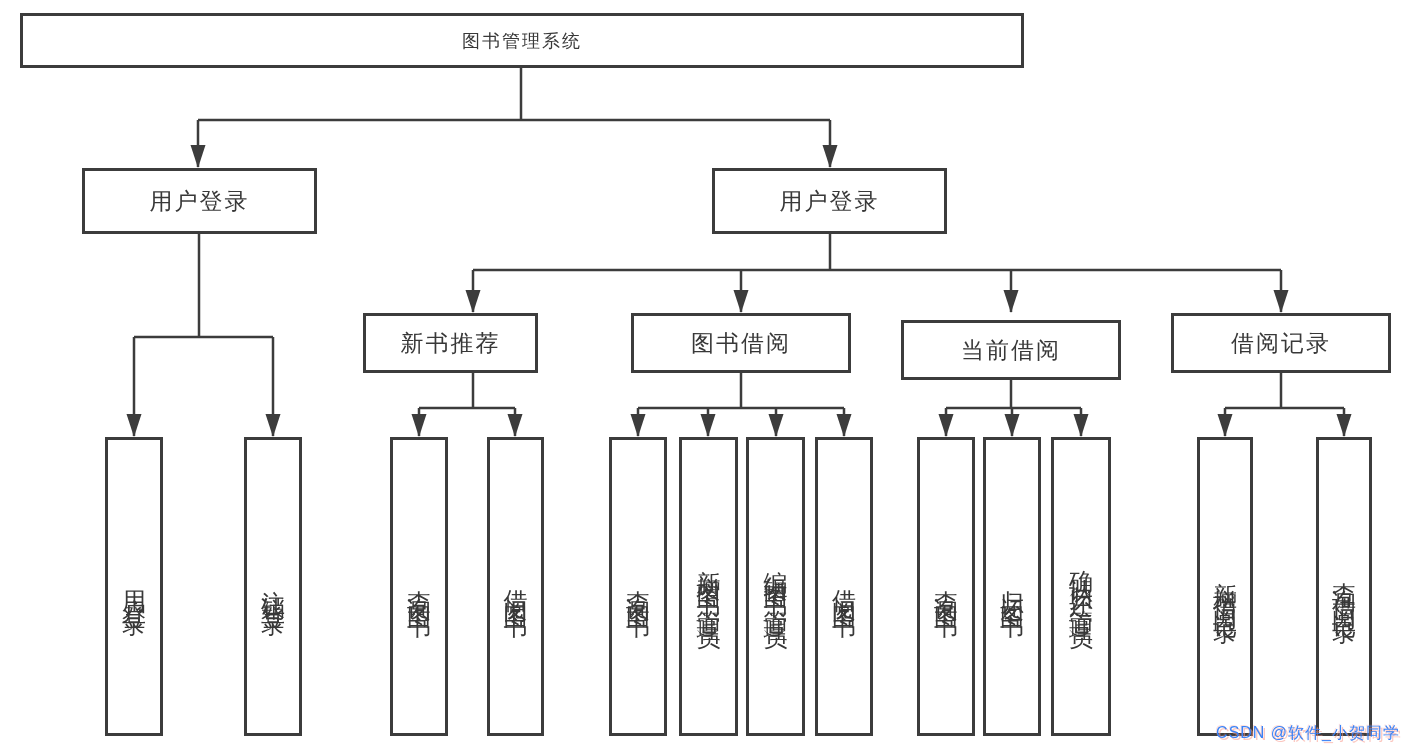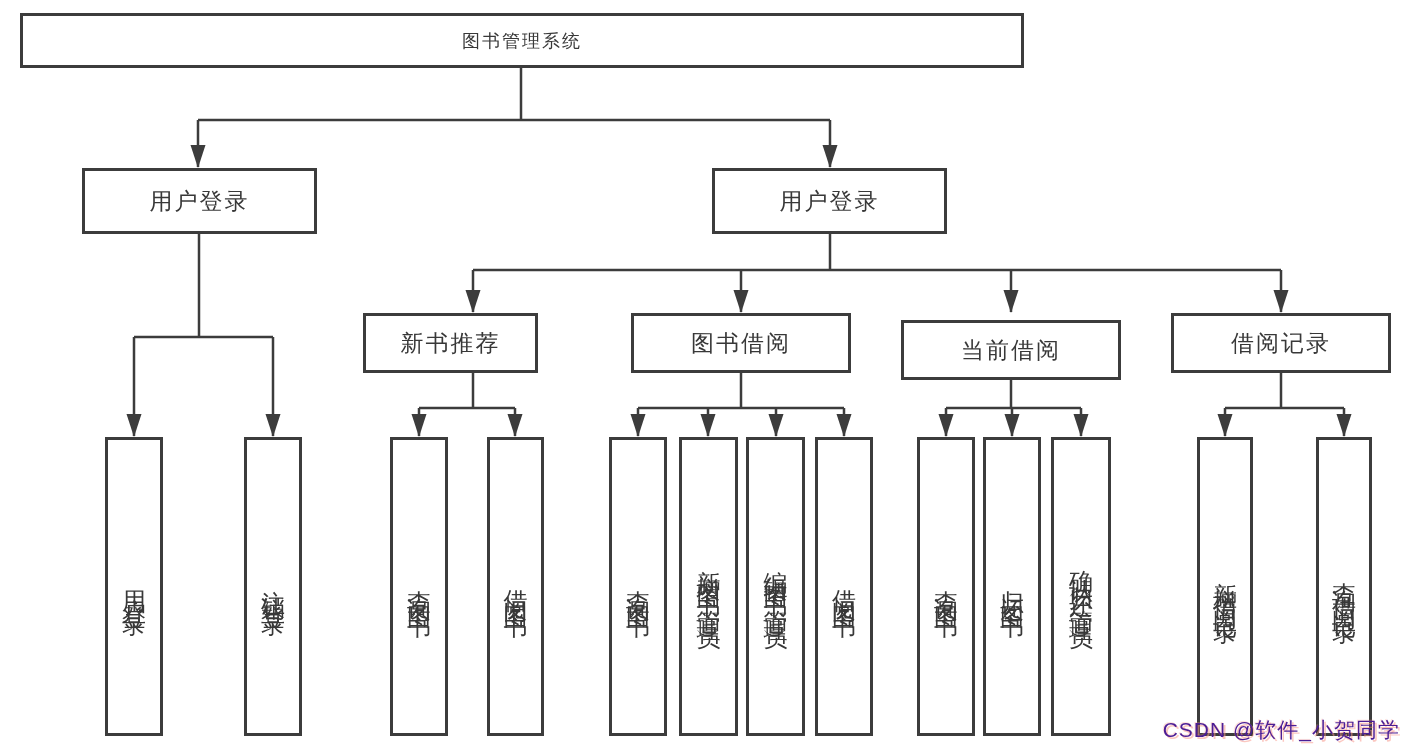--- a/index.html
+++ b/index.html
@@ -39,23 +39,23 @@
     text-orientation: mixed;
     font-size: 24px;
     letter-spacing: 8px;
     line-height: 1;
   }
   .watermark {
     position: absolute;
     right: 5px;
     bottom: 3px;
     z-index: 3;
-    font-size: 21px;
+    font-size: 16px;
     letter-spacing: 1px;
-    color: #4c1d95;
+    color: #3b82f6;
     text-shadow: 2px 2px 0 rgba(247, 153, 140, 0.55), -1px -1px 0 rgba(247, 153, 140, 0.30);
     white-space: nowrap;
   }
 </style>
 </head>
 <body>
 
 <div class="canvas">
 
   <svg class="connectors" viewBox="0 0 1405 747" xmlns="http://www.w3.org/2000/svg">

